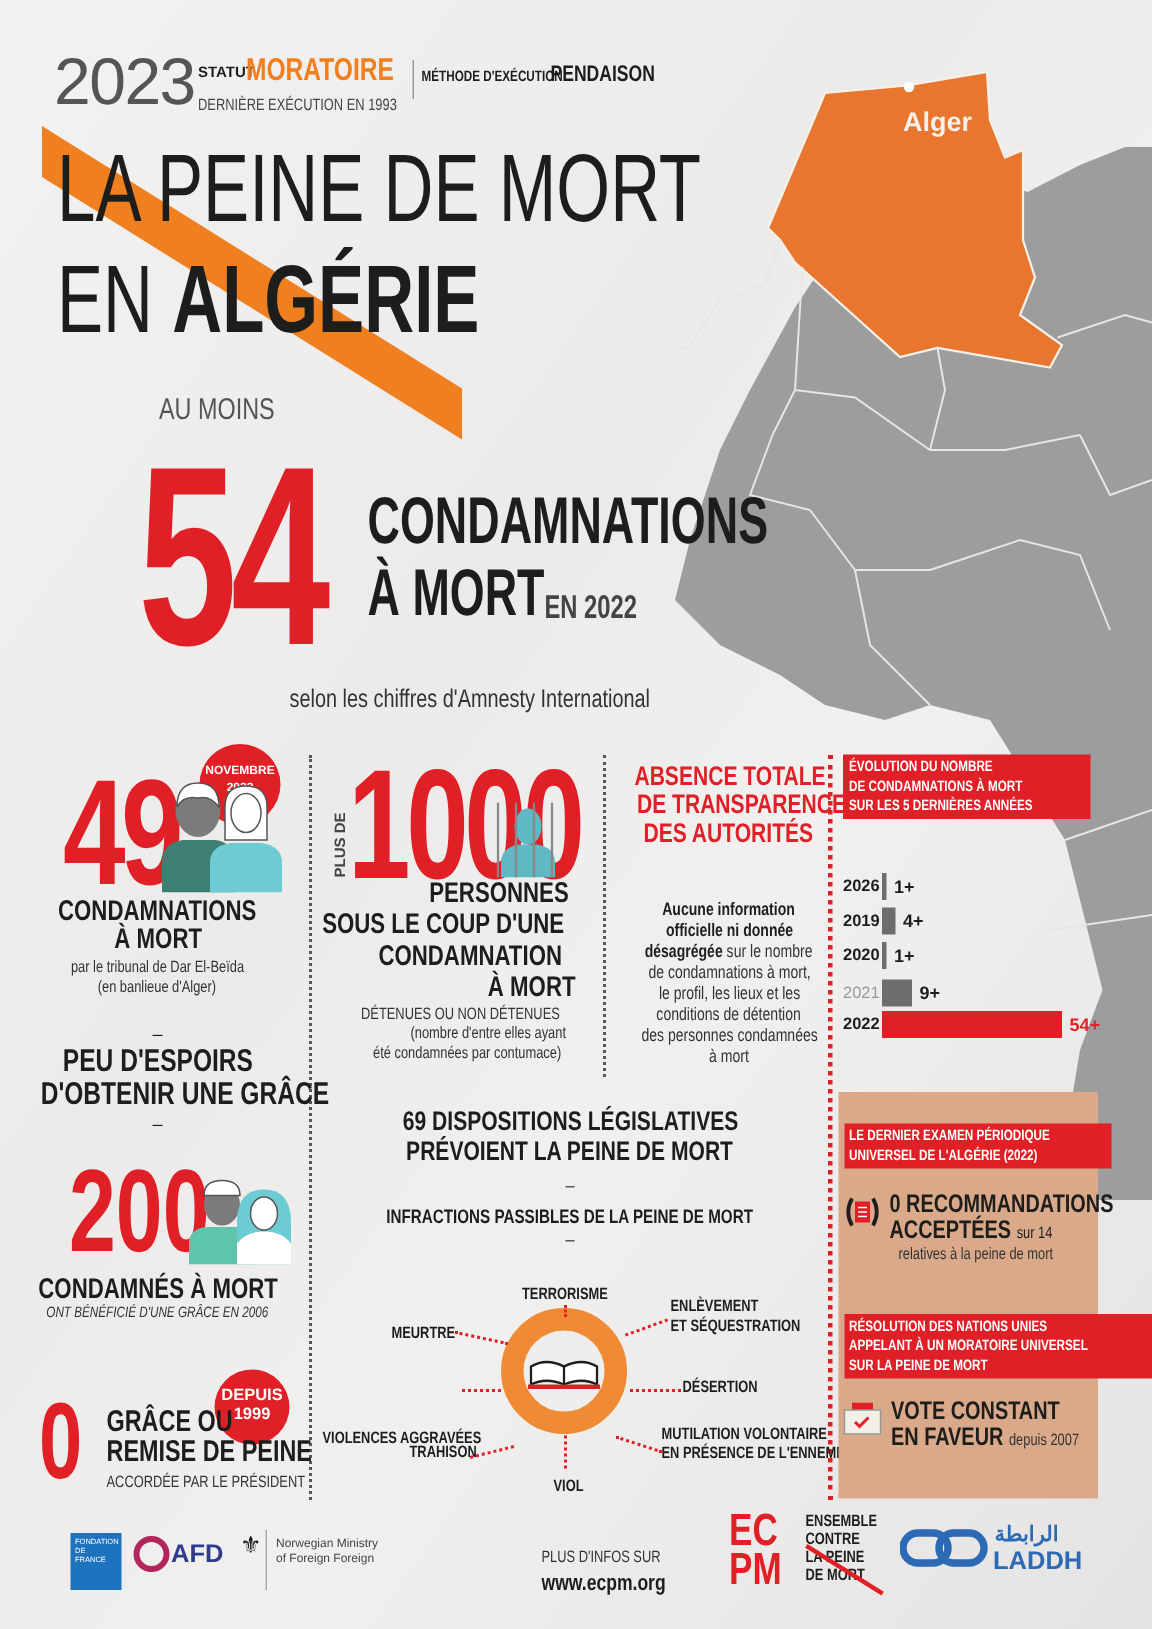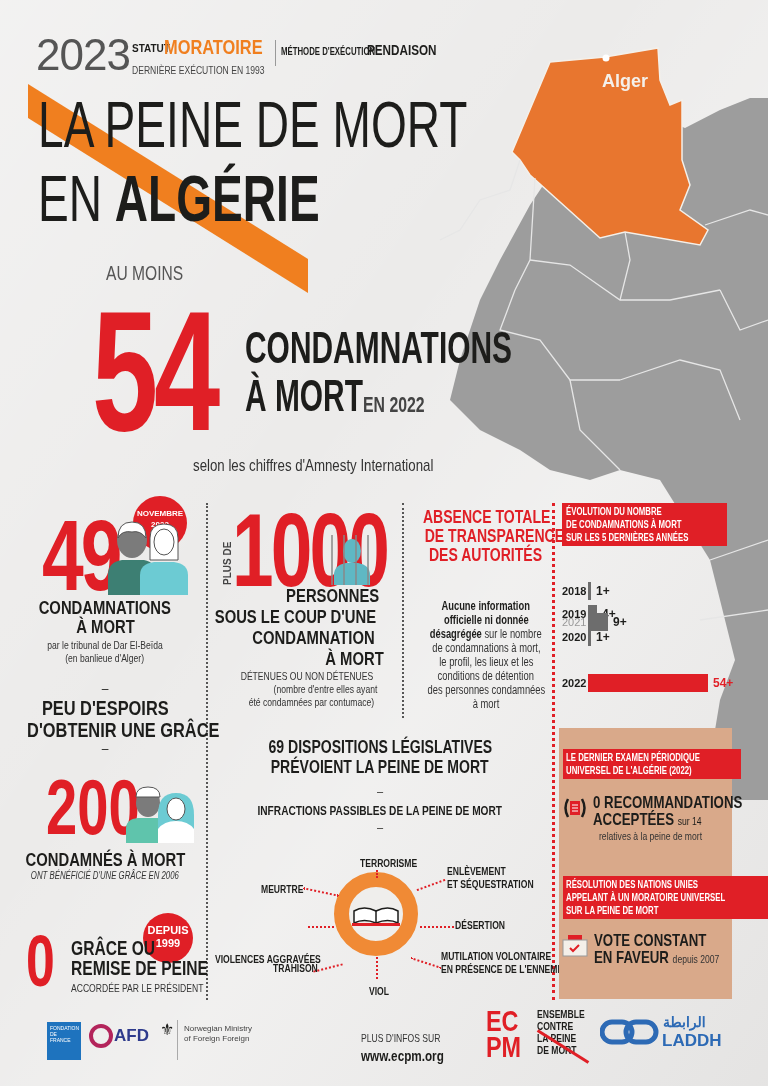--- a/index.html
+++ b/index.html
@@ -216,35 +216,35 @@
   <div class="narrowc">à mort</div>
 </div>
 
 <div class="chart-title">
   <div><span class="narrow">ÉVOLUTION DU NOMBRE</span></div>
   <div><span class="narrow">DE CONDAMNATIONS À MORT</span></div>
   <div><span class="narrow">SUR LES 5 DERNIÈRES ANNÉES</span></div>
 </div>
 <div>
   <div class="bar-row" style="top:581px;">
-    <span class="bar-year">2018</span>
+    <span class="bar-year">2026</span>
     <div class="bar" style="width:3px;"></div>
     <span class="bar-val">1+</span>
   </div>
   <div class="bar-row" style="top:604px;">
     <span class="bar-year">2019</span>
     <div class="bar" style="width:9px;"></div>
     <span class="bar-val">4+</span>
   </div>
   <div class="bar-row" style="top:627px;">
     <span class="bar-year">2020</span>
     <div class="bar" style="width:3px;"></div>
     <span class="bar-val">1+</span>
   </div>
-  <div class="bar-row" style="top:612px;">
+  <div class="bar-row" style="top:652px;">
     <span class="bar-year" style="color:#999; font-weight:normal">2021</span>
     <div class="bar" style="width:20px;"></div>
     <span class="bar-val">9+</span>
   </div>
   <div class="bar-row" style="top:673px;">
     <span class="bar-year">2022</span>
     <div class="bar" style="width:120px; background:#e01f26;"></div>
     <span class="bar-val" style="color:#e01f26">54+</span>
   </div>
 </div>
@@ -256,21 +256,21 @@
 <div class="disp" style="top:803px; font-size:13px; font-weight:bold;"><span class="narrowc">INFRACTIONS PASSIBLES DE LA PEINE DE MORT</span></div>
 <div class="disp" style="top:821px; font-size:11px;">–</div>
 
 <div class="ring"></div>
 <svg class="abs" style="left:352px; top:905px;" width="48" height="22">
   <path d="M2 18 L2 6 Q12 0 24 6 Q36 0 46 6 L46 18 Q36 13 24 18 Q12 13 2 18Z" fill="#fff" stroke="#1d1d1b" stroke-width="1.5"></path>
   <line x1="24" y1="6" x2="24" y2="18" stroke="#1d1d1b" stroke-width="1.5"></line>
   <rect x="0" y="18" width="48" height="3" fill="#e01f26"></rect>
 </svg>
 
-<div class="inf" style="left:360px; top:857px;"><span class="narrow">TERRORISME</span></div>
+<div class="inf" style="left:348px; top:857px;"><span class="narrow">TERRORISME</span></div>
 <div class="dotvl" style="left:376px; top:870px; height:8px;"></div>
 <div class="inf" style="left:447px; top:865px; line-height:13px;">
   <div class="narrow">ENLÈVEMENT</div><br><div class="narrow">ET SÉQUESTRATION</div>
 </div>
 <div class="dotline" style="left:416px; top:884px; width:30px; transform: rotate(-20deg);"></div>
 <div class="inf" style="left:261px; top:883px;"><span class="narrow">MEURTRE</span></div>
 <div class="dotline" style="left:303px; top:891px; width:36px; transform: rotate(12deg);"></div>
 <div class="inf" style="left:215px; top:919px;margin-top:34px;"><span class="narrow">VIOLENCES AGGRAVÉES</span></div>
 <div class="dotline" style="left:308px; top:926px; width:26px;"></div>
 <div class="inf" style="left:455px; top:919px;"><span class="narrow">DÉSERTION</span></div>

